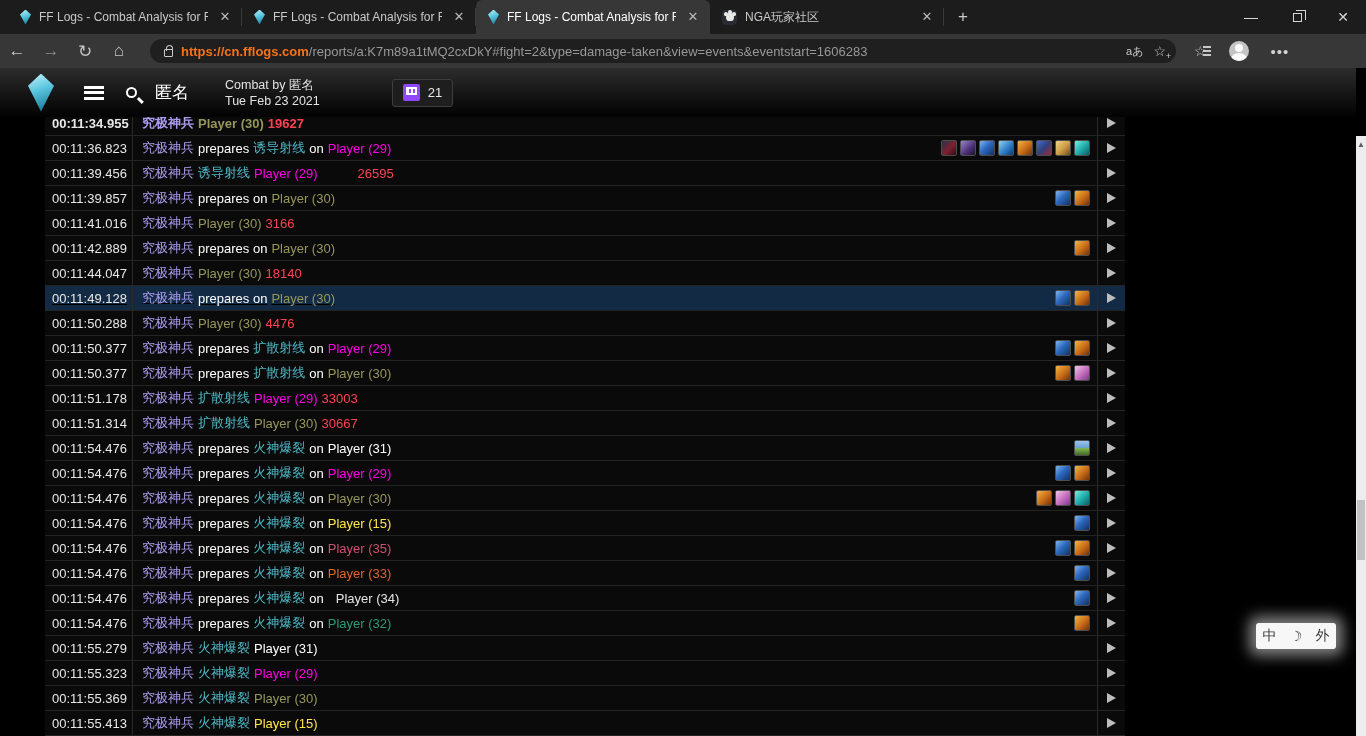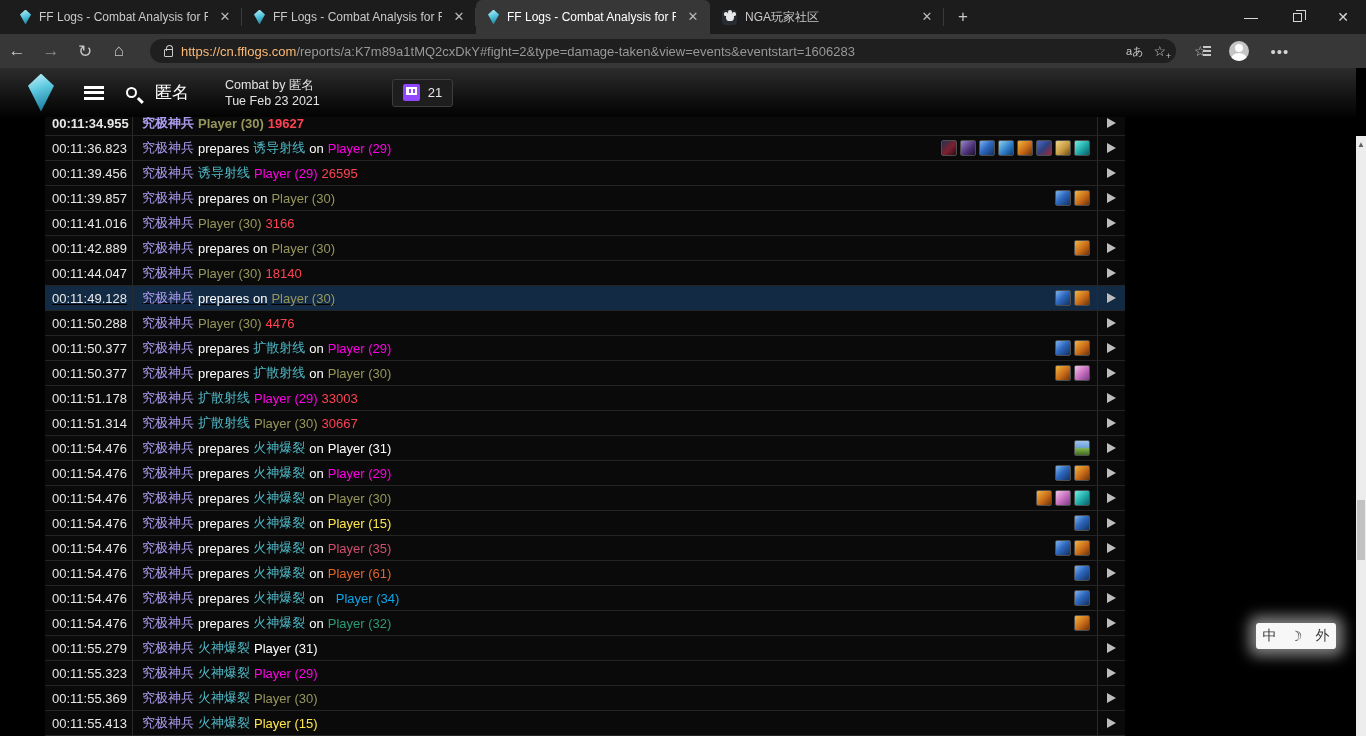--- a/index.html
+++ b/index.html
@@ -38,21 +38,21 @@
              display:flex; align-items:center; }
   .navicon { color:#c6c6c6; font-size:17px; width:34px; text-align:center; }
   .navicon.dim { color:#8d8d8d; }
   .urlbox { width:1026px; height:24px; margin-left:14px; background:#1f1f1f; border-radius:12px;
             display:flex; align-items:center; padding:0 10px; }
   .lock { width:9px; height:8px; border:1px solid #c9c9c9; border-radius:1px; position:relative;
           margin:3px 8px 0 4px; }
   .lock::before { content:""; position:absolute; left:1px; top:-5px; width:5px; height:5px;
           border:1px solid #c9c9c9; border-bottom:none; border-radius:4px 4px 0 0; }
   .url { font-size:13px; color:#989898; white-space:nowrap; overflow:hidden; flex:1; }
-  .url b { color:#fdba74; font-weight:normal; }
+  .url b { color:#f97316; font-weight:bold; }
   .translate-ic { color:#c9c9c9; font-size:11px; margin:0 10px; }
   .star { color:#c9c9c9; font-size:14px; position:relative; }
   .star .plus { position:absolute; right:-5px; bottom:-2px; font-size:9px; }
   .toolbar-right { display:flex; align-items:center; gap:22px; margin-left:18px; }
   .favlist { position:relative; color:#c9c9c9; font-size:14px; }
   .favlist i { position:absolute; left:9px; top:3px; width:8px; height:1.5px; background:#c9c9c9;
                box-shadow:0 4px 0 #c9c9c9, 0 8px 0 #c9c9c9; }
   .avatar-s { width:20px; height:20px; border-radius:50%; background:#c4c4c4; position:relative; overflow:hidden; }
   .avatar-s::before { content:""; position:absolute; left:6px; top:3px; width:8px; height:8px;
                border-radius:50%; background:#fcfcfc; }
@@ -239,21 +239,21 @@
         <div class="cell-arrow">
           <span class="tri"></span>
         </div>
       </div>
       <div class="row">
         <div class="cell-time">00:11:39.456</div>
         <div class="cell-ev">
           <span class="seg" style="color: rgb(171, 155, 237);">究极神兵</span>
           <span class="seg" style="color: rgb(79, 184, 198);">诱导射线</span>
           <span class="seg" style="color: rgb(255, 0, 230);">Player (29)</span>
-          <span class="seg" style="color: rgb(255, 66, 82);">26595</span>
+          <span class="seg" style="color: rgb(255, 66, 82); margin-left: 36px;">26595</span>
         </div>
         <div class="cell-arrow">
           <span class="tri"></span>
         </div>
       </div>
       <div class="row">
         <div class="cell-time">00:11:39.857</div>
         <div class="cell-ev">
           <span class="seg" style="color: rgb(171, 155, 237);">究极神兵</span>
           <span class="seg" style="color: rgb(255, 255, 255);">prepares on</span>
@@ -471,37 +471,37 @@
           <span class="tri"></span>
         </div>
       </div>
       <div class="row">
         <div class="cell-time">00:11:54.476</div>
         <div class="cell-ev">
           <span class="seg" style="color: rgb(171, 155, 237);">究极神兵</span>
           <span class="seg" style="color: rgb(255, 255, 255);">prepares</span>
           <span class="seg" style="color: rgb(79, 184, 198);">火神爆裂</span>
           <span class="seg" style="color: rgb(255, 255, 255);">on</span>
-          <span class="seg" style="color: rgb(224, 102, 44);">Player (61)</span>
-          <div class="iconstrip">
-            <span class="buff ic-moon"></span>
-          </div>
-        </div>
-        <div class="cell-arrow">
-          <span class="tri"></span>
-        </div>
-      </div>
-      <div class="row">
-        <div class="cell-time">00:11:54.476</div>
-        <div class="cell-ev">
-          <span class="seg" style="color: rgb(171, 155, 237);">究极神兵</span>
-          <span class="seg" style="color: rgb(255, 255, 255);">prepares</span>
-          <span class="seg" style="color: rgb(79, 184, 198);">火神爆裂</span>
-          <span class="seg" style="color: rgb(255, 255, 255);">on</span>
-          <span class="seg" style="color: #0ea5e9; padding-left: 8px;">Player (34)</span>
+          <span class="seg" style="color: rgb(224, 102, 44);">Player (33)</span>
+          <div class="iconstrip">
+            <span class="buff ic-moon"></span>
+          </div>
+        </div>
+        <div class="cell-arrow">
+          <span class="tri"></span>
+        </div>
+      </div>
+      <div class="row">
+        <div class="cell-time">00:11:54.476</div>
+        <div class="cell-ev">
+          <span class="seg" style="color: rgb(171, 155, 237);">究极神兵</span>
+          <span class="seg" style="color: rgb(255, 255, 255);">prepares</span>
+          <span class="seg" style="color: rgb(79, 184, 198);">火神爆裂</span>
+          <span class="seg" style="color: rgb(255, 255, 255);">on</span>
+          <span class="seg" style="color: #e5e5e5; padding-left: 8px;">Player (34)</span>
           <div class="iconstrip">
             <span class="buff ic-moon"></span>
           </div>
         </div>
         <div class="cell-arrow">
           <span class="tri"></span>
         </div>
       </div>
       <div class="row">
         <div class="cell-time">00:11:54.476</div>

